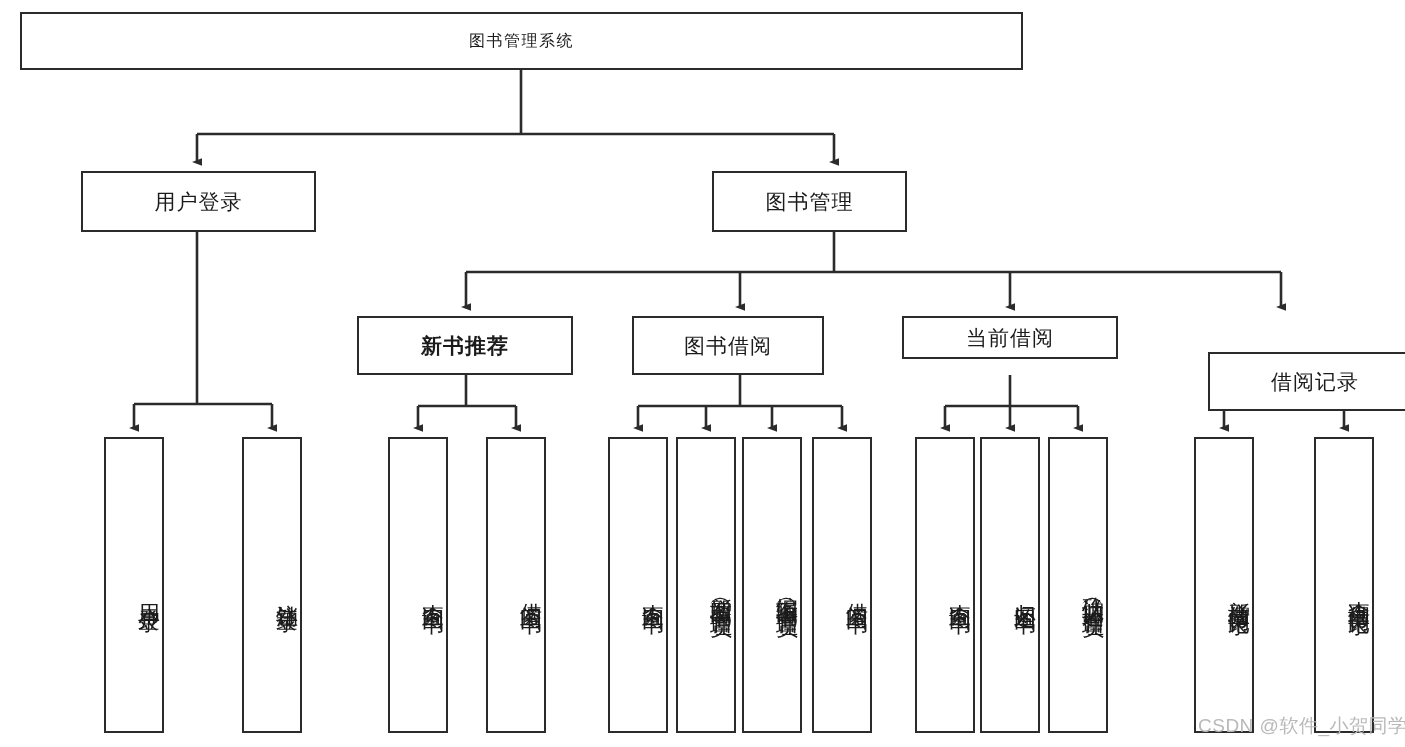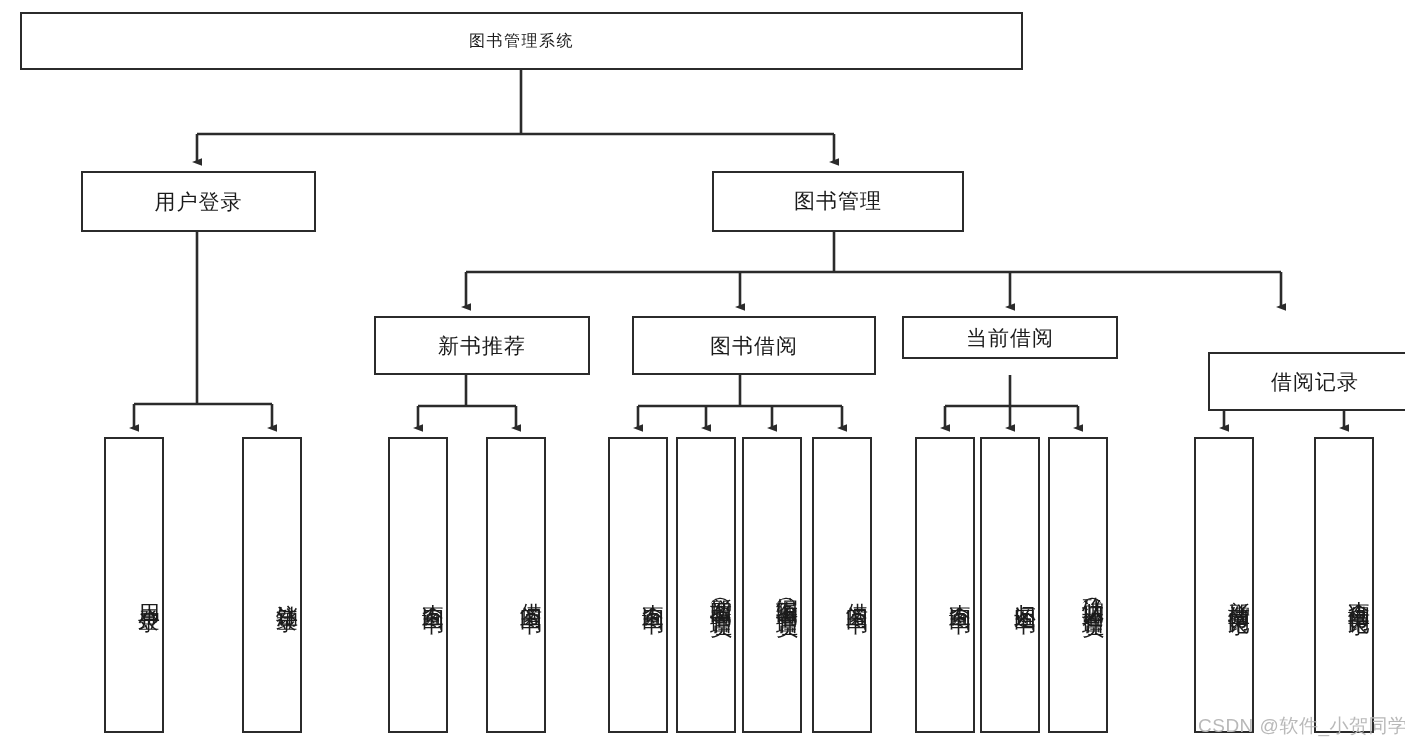--- a/index.html
+++ b/index.html
@@ -129,29 +129,29 @@
   </svg>
 
   <div class="node root" style="left:20px; top:12px; width:1003px; height:58px;">
     <span>图书管理系统</span>
   </div>
 
   <div class="node h" style="left:81px; top:171px; width:235px; height:61px;">
     <span>用户登录</span>
   </div>
 
-  <div class="node h" style="left:712px; top:171px; width:252px; height:61px;font-family:Liberation Serif, serif;">
+  <div class="node h" style="left:712px; top:171px; width:195px; height:61px;">
     <span>图书管理</span>
   </div>
 
-  <div class="node h" style="left:374px; top:316px; width:216px; height:59px;">
+  <div class="node h" style="left:357px; top:316px; width:216px; height:59px;font-weight:bold;">
     <span>新书推荐</span>
   </div>
 
-  <div class="node h" style="left:632px; top:316px; width:244px; height:59px;">
+  <div class="node h" style="left:632px; top:316px; width:192px; height:59px;">
     <span>图书借阅</span>
   </div>
 
   <div class="node h" style="left:902px; top:316px; width:216px; height:43px;">
     <span>当前借阅</span>
   </div>
 
   <div class="node h" style="left:1208px; top:316px; width:214px; height:59px;margin-top:36px;">
     <span>借阅记录</span>
   </div>

